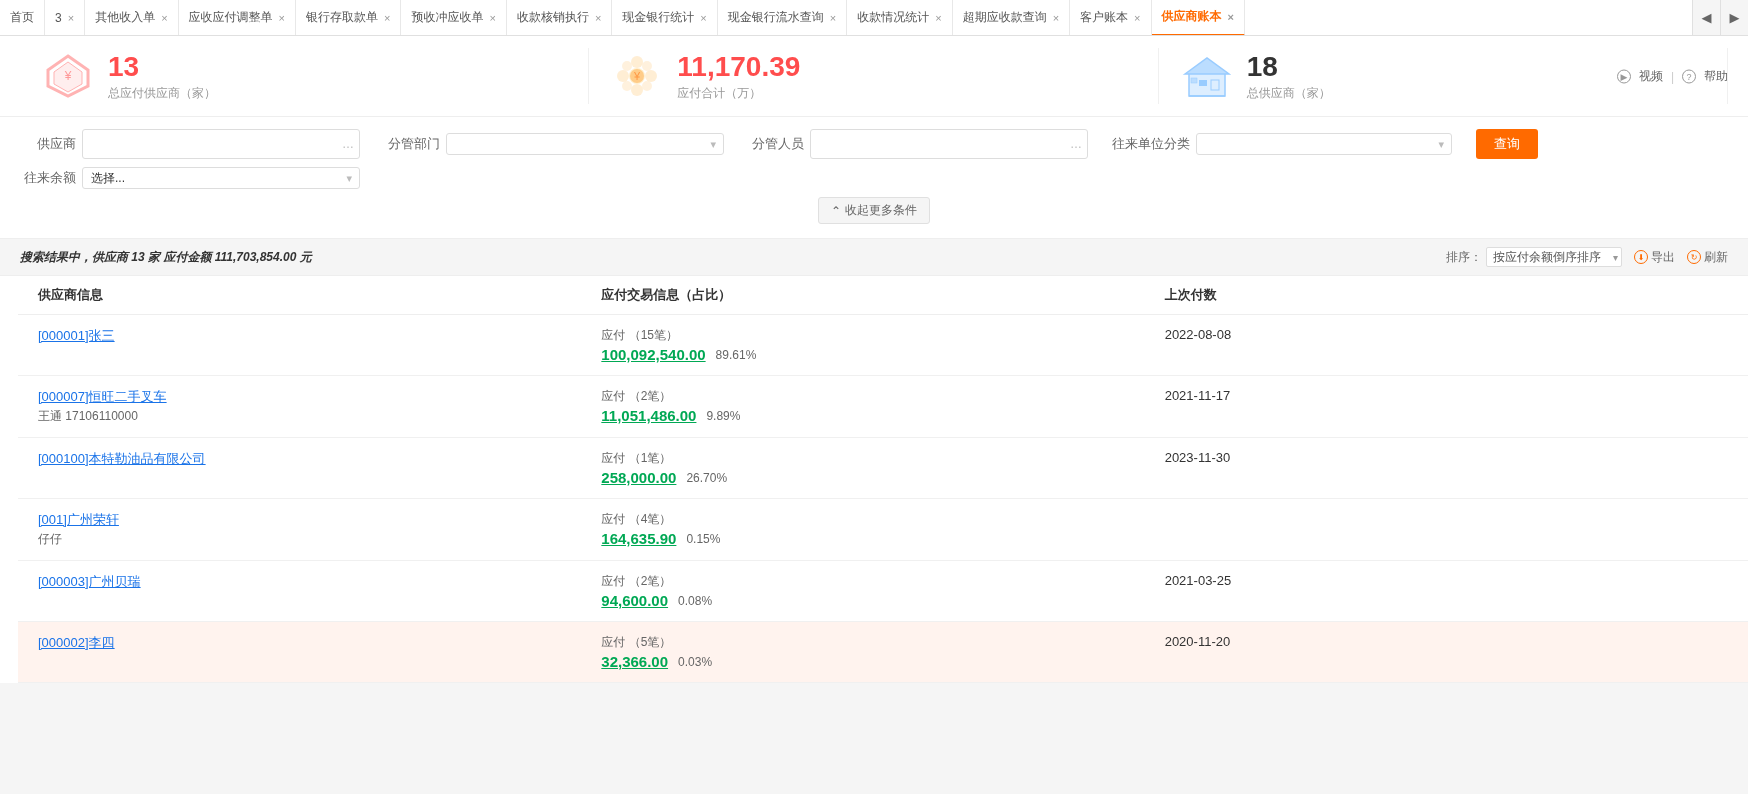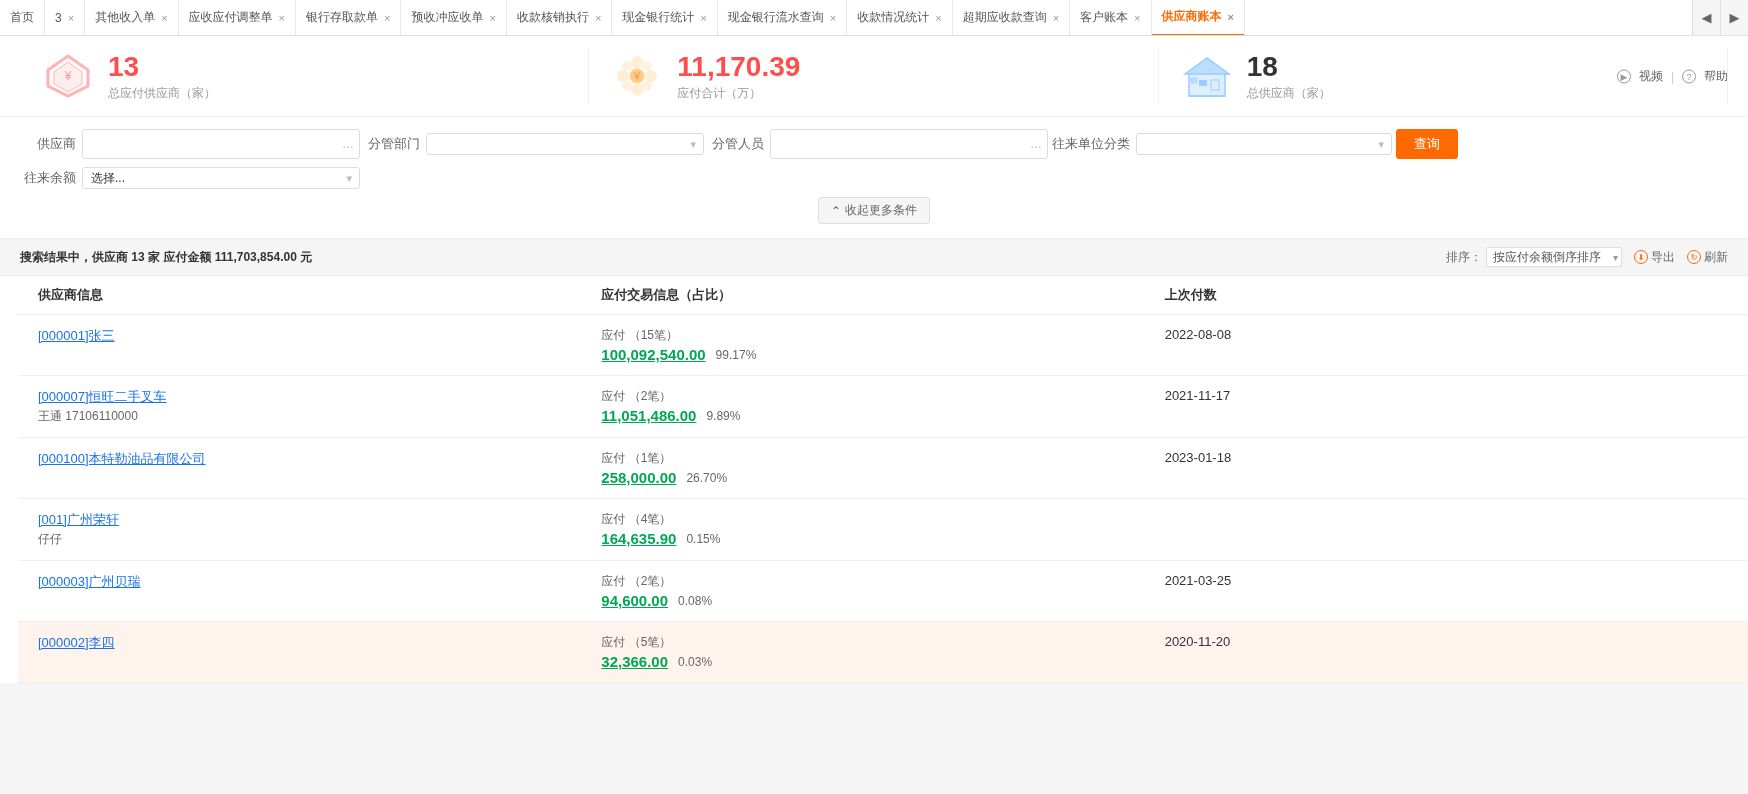--- a/index.html
+++ b/index.html
@@ -77,21 +77,21 @@
 
     
     .filter-area {
       background: #fff;
       padding: 12px 20px 8px 20px;
       border-bottom: 1px solid #eee;
     }
     .filter-row {
       display: flex;
       align-items: center;
-      gap: 4px;
+      gap: 24px;
       margin-bottom: 8px;
       flex-wrap: wrap;
     }
     .filter-item {
       display: flex;
       align-items: center;
       gap: 6px;
       flex: 1;
       min-width: 200px;
       max-width: 340px;
@@ -176,21 +176,21 @@
     
     .result-bar {
       background: #f5f5f5;
       padding: 8px 20px;
       display: flex;
       align-items: center;
       justify-content: space-between;
       border-bottom: 1px solid #eee;
     }
     .result-info { font-size: 12px; color: #666; }
-    .result-info span { color: #333; font-weight: bold; }
+    .result-info span { color: #333; font-weight: bold; font-style: italic; }
     .result-actions {
       display: flex;
       align-items: center;
       gap: 12px;
       font-size: 12px;
       color: #666;
     }
     .sort-select {
       display: flex;
       align-items: center;
@@ -467,21 +467,21 @@
     <div>应付交易信息（占比）</div>
     <div>上次付数</div>
   </div>
   <div id="table-rows-container">
       <div class="table-row" style="">
         <div class="col1"><a class="supplier-link">[000001]张三</a></div>
         <div class="col2">
     <div style="font-size:12px;color:#666;margin-bottom:2px;">应付 （15笔）</div>
     <div style="display:flex;align-items:center;">
       <span class="amount-green">100,092,540.00</span>
-      <span class="percent">99.17%</span>
+      <span class="percent">89.61%</span>
     </div>
   </div>
         <div class="col3"><span class="date-text">2022-08-08</span></div>
       </div>
       <div class="table-row" style="">
         <div class="col1"><a class="supplier-link">[000007]恒旺二手叉车</a><div class="supplier-sub">王通  17106110000</div></div>
         <div class="col2">
     <div style="font-size:12px;color:#666;margin-bottom:2px;">应付 （2笔）</div>
     <div style="display:flex;align-items:center;">
       <span class="amount-green">11,051,486.00</span>
@@ -492,21 +492,21 @@
       </div>
       <div class="table-row" style="">
         <div class="col1"><a class="supplier-link">[000100]本特勒油品有限公司</a></div>
         <div class="col2">
     <div style="font-size:12px;color:#666;margin-bottom:2px;">应付 （1笔）</div>
     <div style="display:flex;align-items:center;">
       <span class="amount-green">258,000.00</span>
       <span class="percent">26.70%</span>
     </div>
   </div>
-        <div class="col3"><span class="date-text">2023-01-18</span></div>
+        <div class="col3"><span class="date-text">2023-11-30</span></div>
       </div>
       <div class="table-row" style="">
         <div class="col1"><a class="supplier-link">[001]广州荣轩</a><div class="supplier-sub">仔仔</div></div>
         <div class="col2">
     <div style="font-size:12px;color:#666;margin-bottom:2px;">应付 （4笔）</div>
     <div style="display:flex;align-items:center;">
       <span class="amount-green">164,635.90</span>
       <span class="percent">0.15%</span>
     </div>
   </div>

